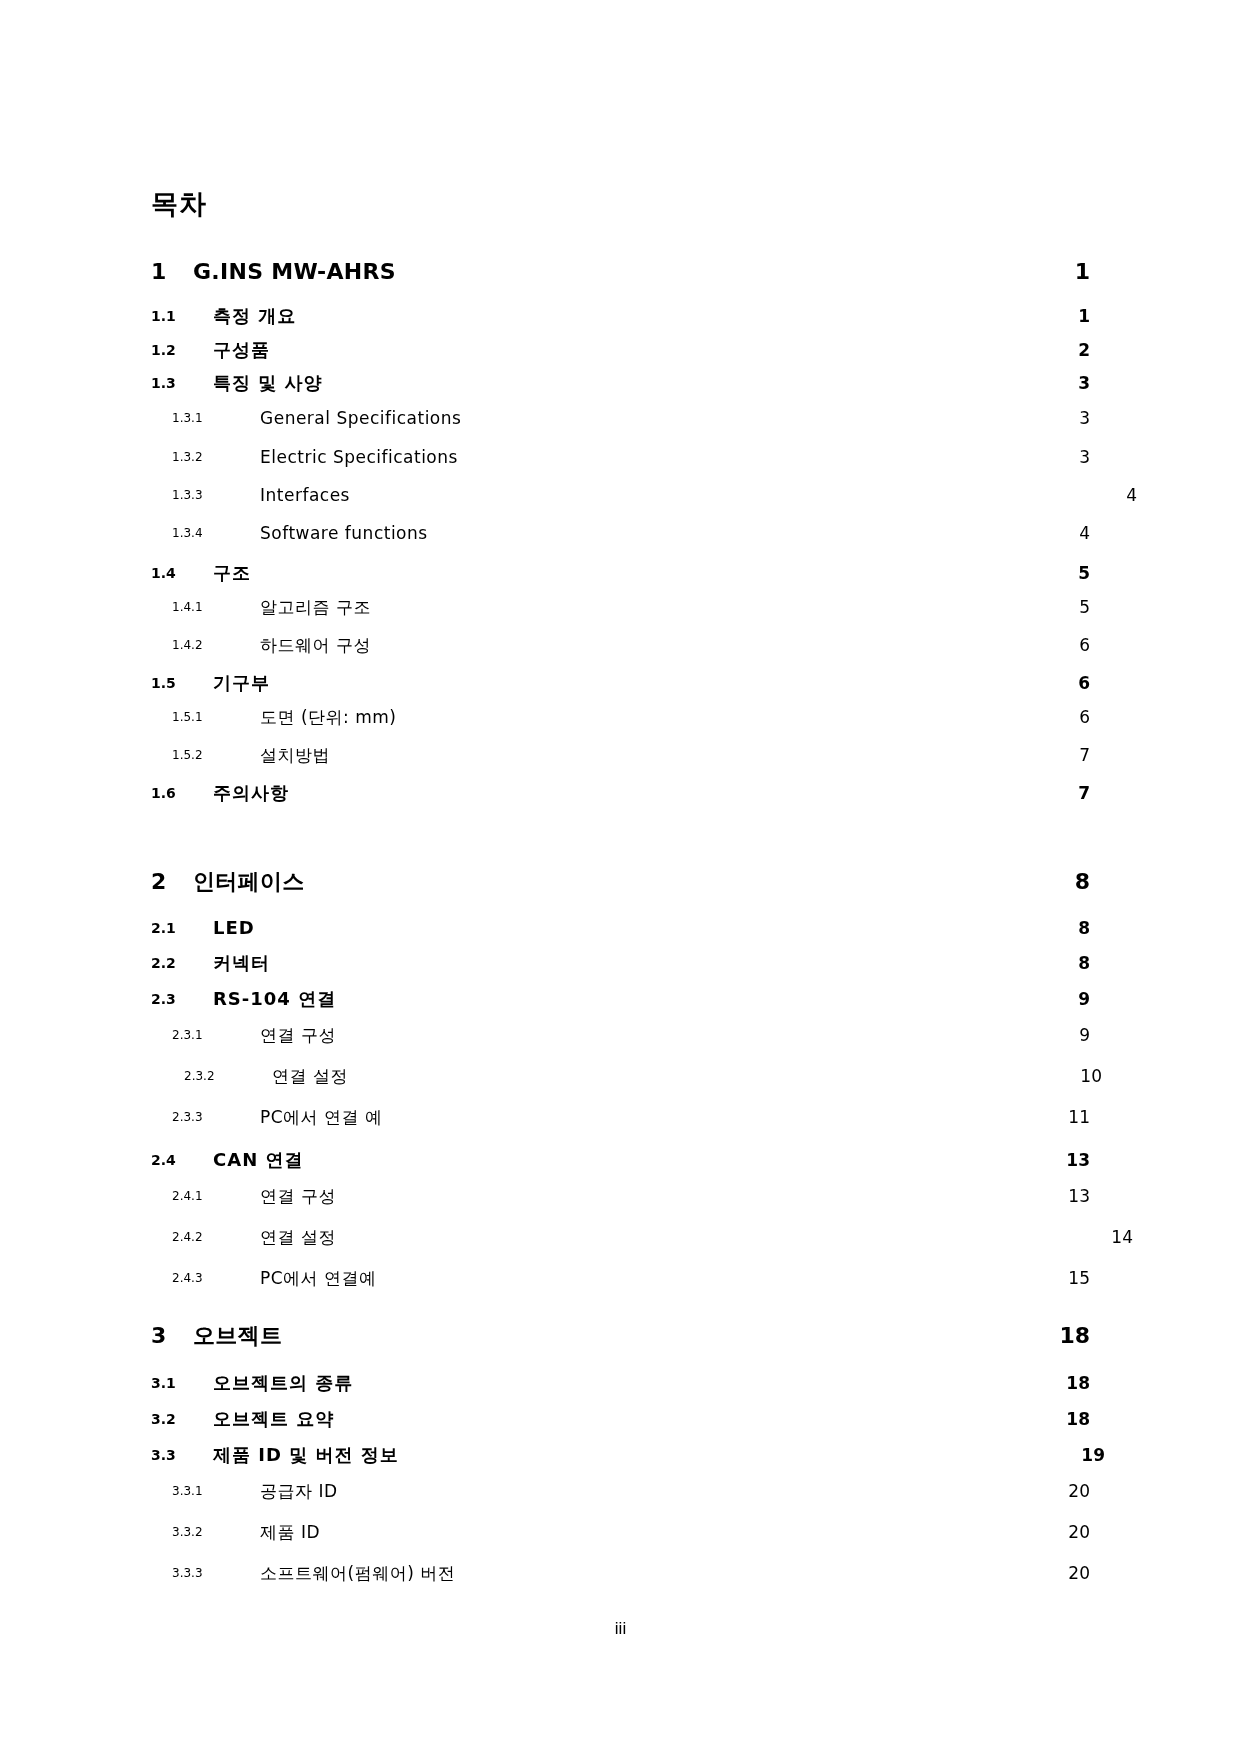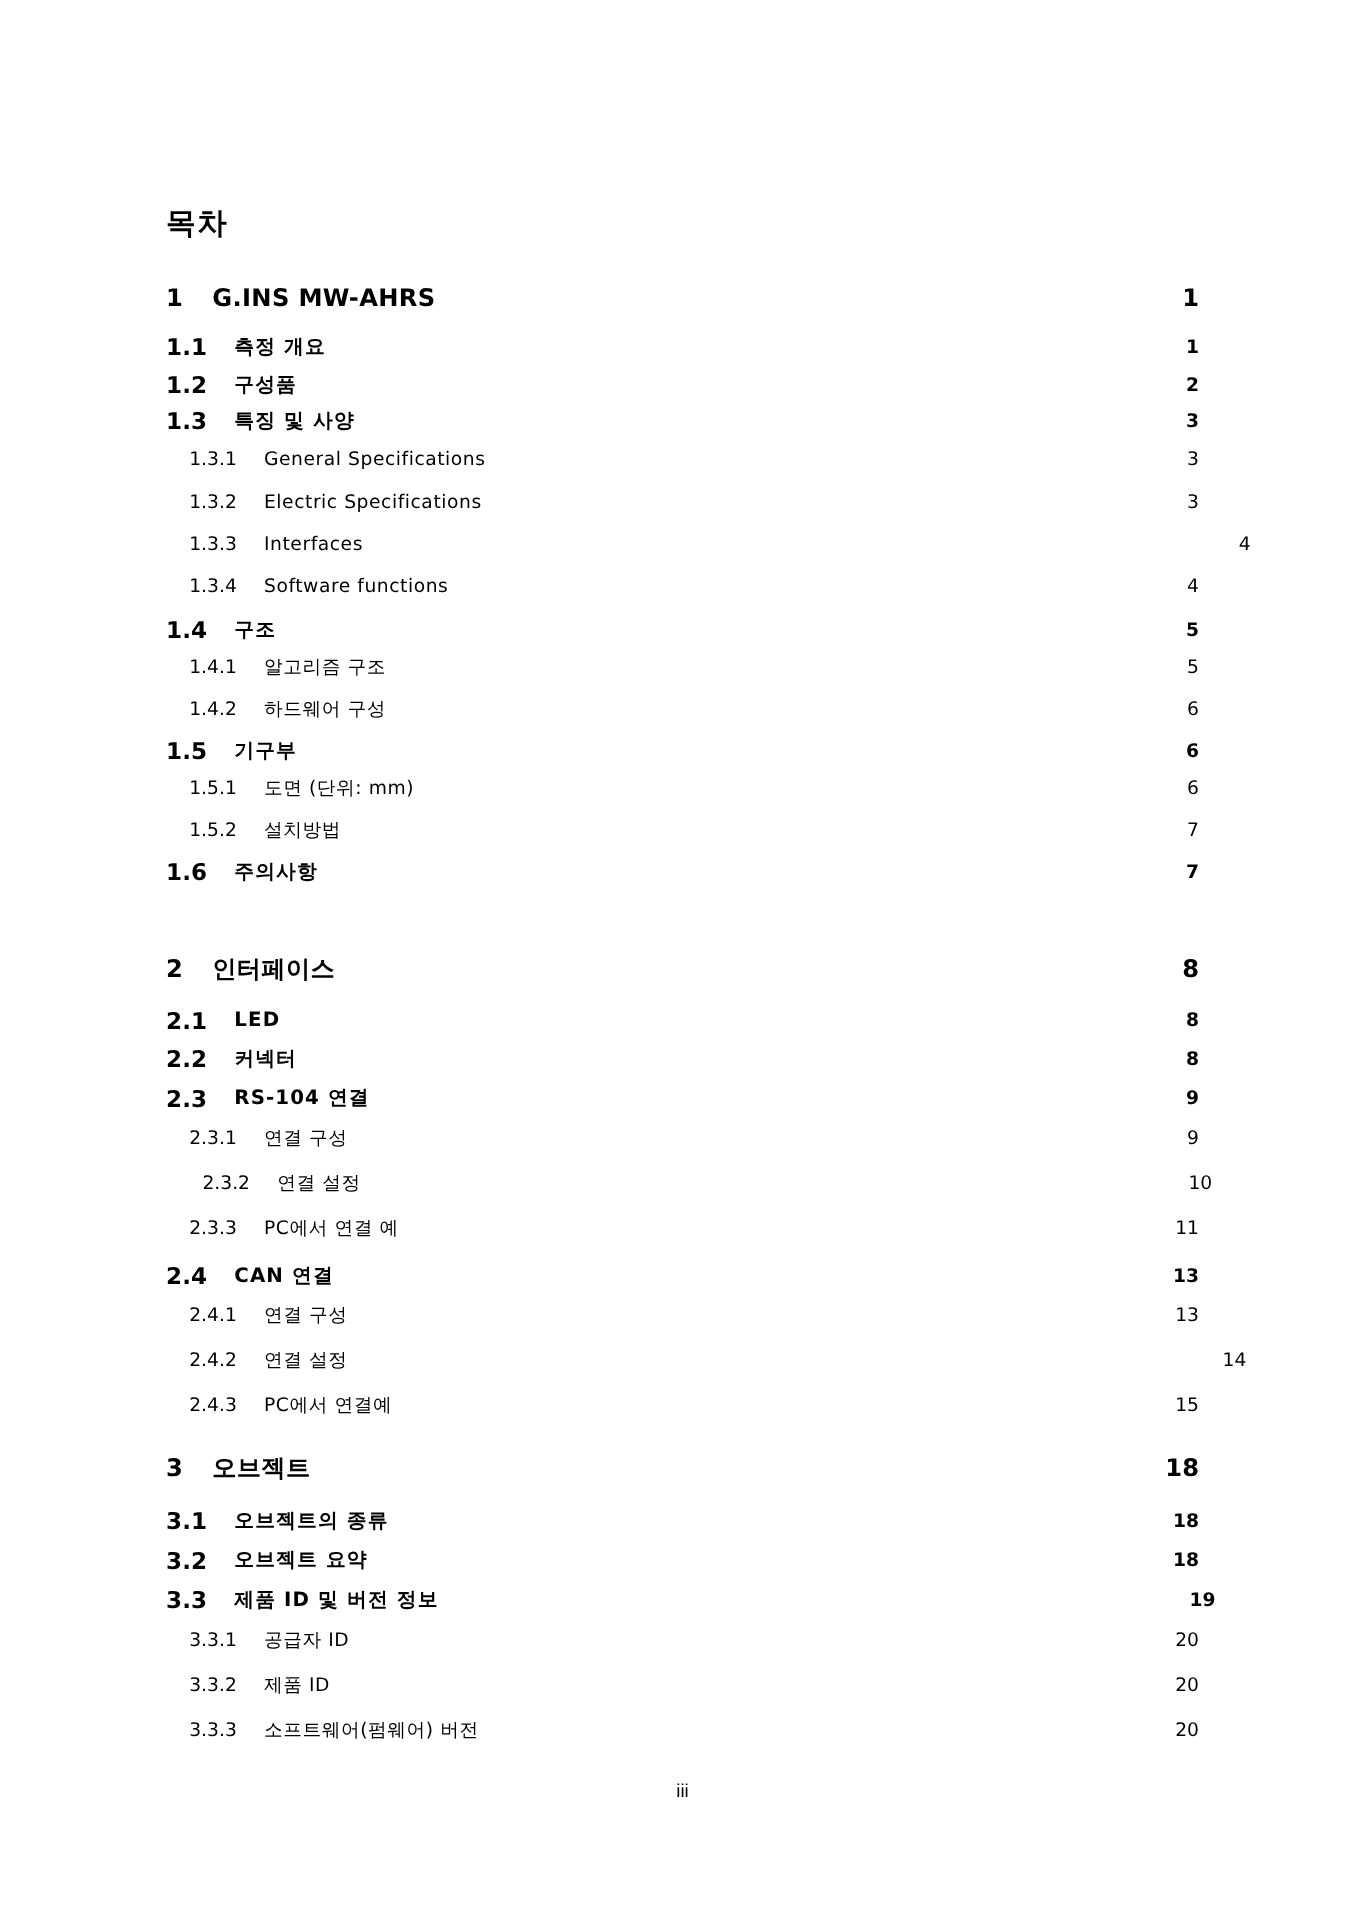--- a/index.html
+++ b/index.html
@@ -21,27 +21,27 @@
       position: absolute; top: 0; line-height: 30px; white-space: nowrap;
     }
     .toc-row .page-num { right: 151px; text-align: right; }
 
     
     .lvl1 .num { left: 151px; font-size: 22px; font-weight: bold; }
     .lvl1 .label { left: 193px; font-size: 22px; font-weight: bold; letter-spacing: 0.3px; }
     .lvl1 .page-num { font-size: 22px; font-weight: bold; }
 
     
-    .lvl2 .num { left: 151px; font-size: 21px; font-weight: bold; }
+    .lvl2 .num { left: 151px; font-size: 14px; font-weight: bold; }
     .lvl2 .label { left: 213px; font-size: 18px; font-weight: bold; letter-spacing: 1px; }
     .lvl2 .page-num { font-size: 17px; font-weight: bold; }
 
     
-    .lvl3 .num { left: 172px; font-size: 17px; font-weight: normal; }
-    .lvl3 .label { left: 240px; font-size: 17px; font-weight: normal; letter-spacing: 0.5px; }
+    .lvl3 .num { left: 172px; font-size: 12px; font-weight: normal; }
+    .lvl3 .label { left: 260px; font-size: 17px; font-weight: normal; letter-spacing: 0.5px; }
     .lvl3 .page-num { font-size: 17px; font-weight: normal; }
 
     .footer-page {
       position: absolute; left: 0; width: 1241px; top: 1617px;
       text-align: center; font-size: 17px; line-height: 24px;
       font-family: "Liberation Sans", sans-serif;
     }
   </style>
 </head>
 <body>

